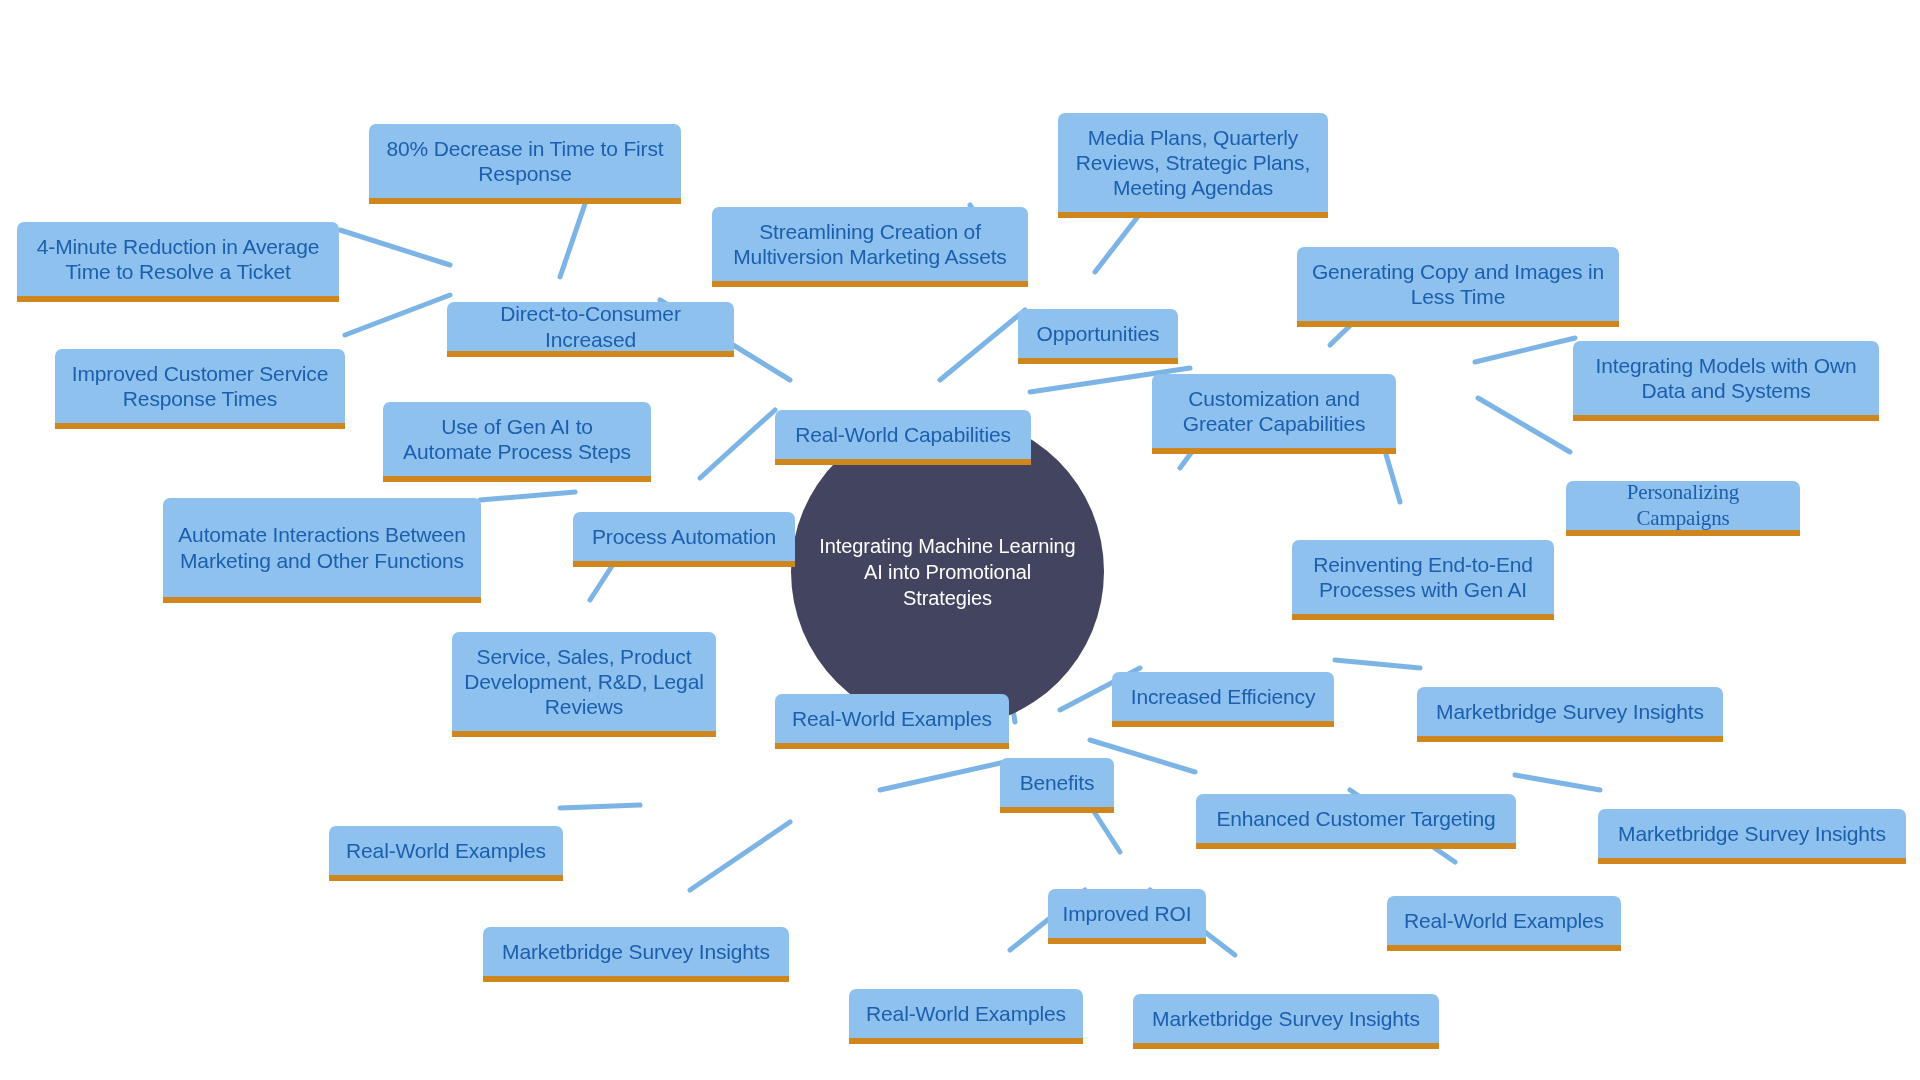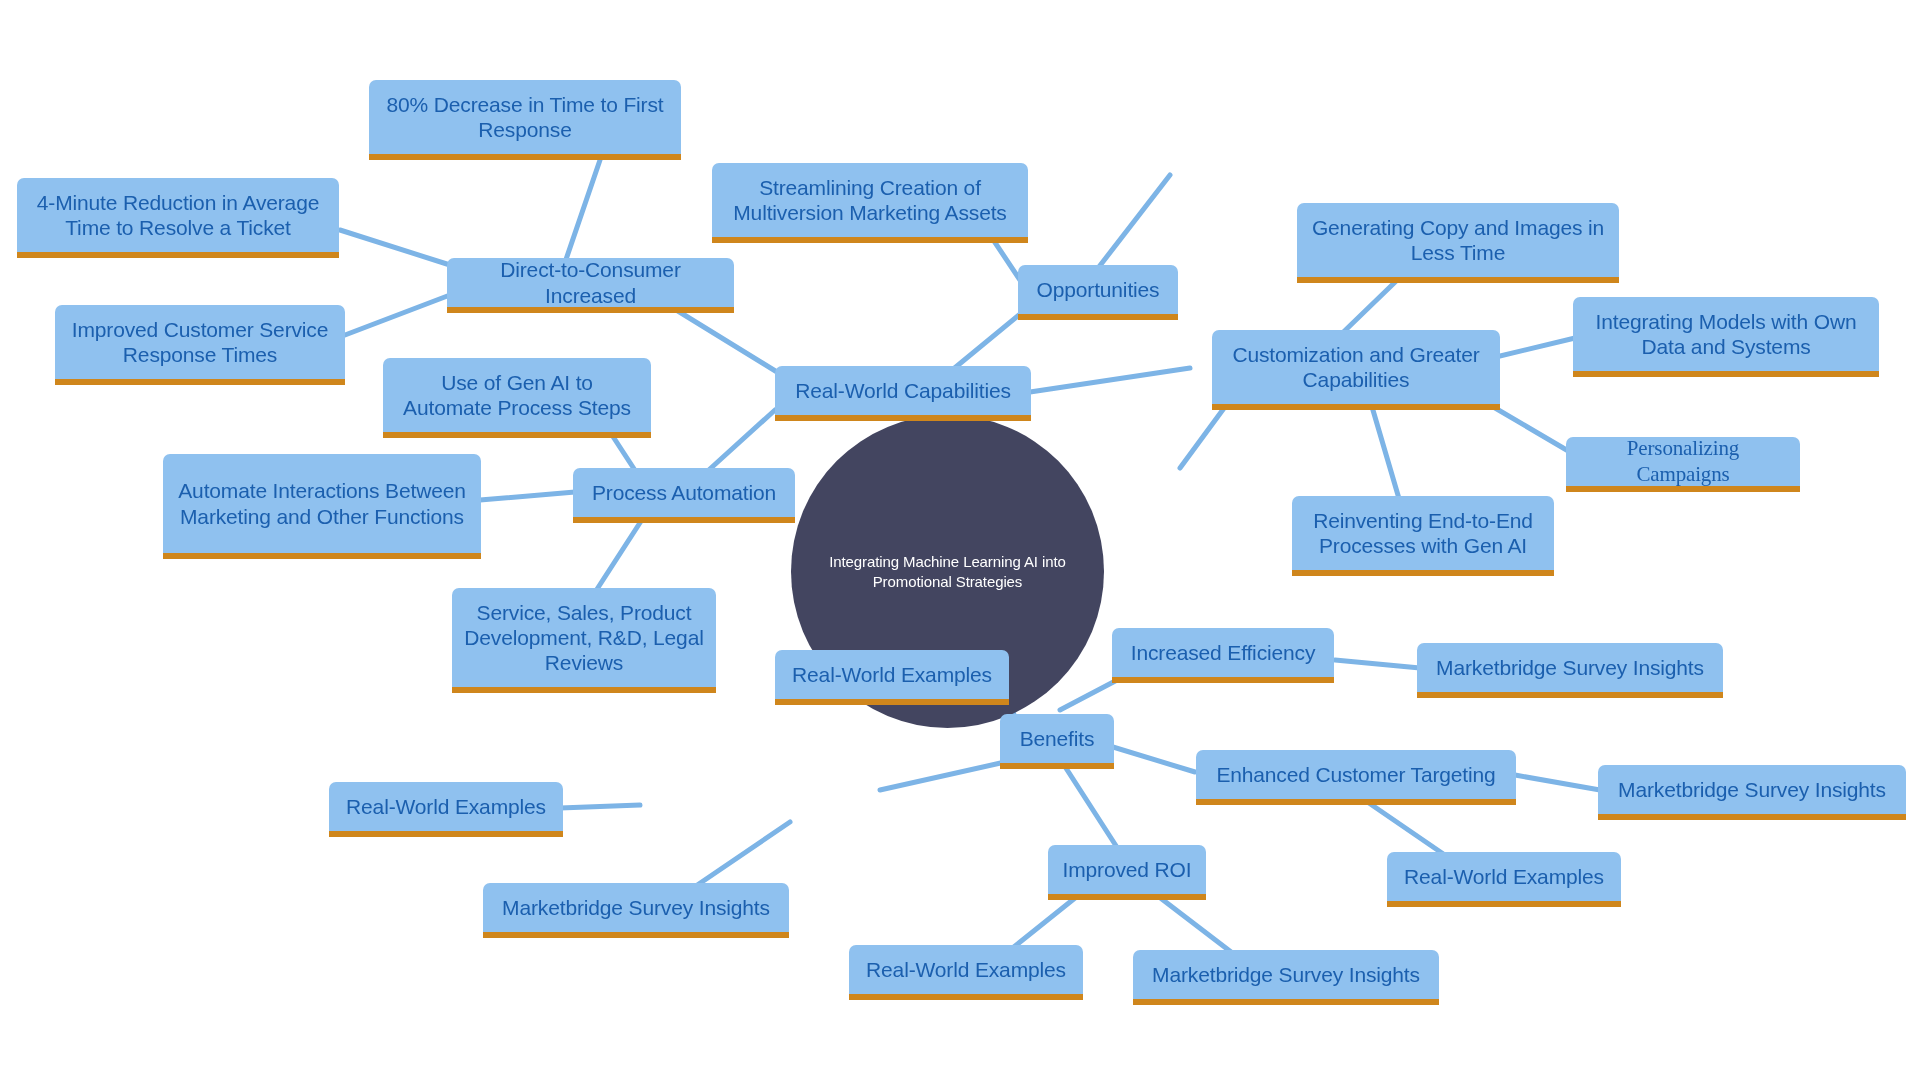--- a/index.html
+++ b/index.html
@@ -37,33 +37,34 @@
     border-top-right-radius: 7px;
     display: flex;
     align-items: center;
     justify-content: center;
     text-align: center;
     padding: 6px 12px;
     line-height: 1.22;
     font-size: 21px;
     letter-spacing: -0.15px;
     z-index: 3;
+    margin-top: 44px;
   }
   .node.two-line, .node.three-line { line-height: 1.2; }
   .center-node {
     position: absolute;
     box-sizing: border-box;
     background: #434560;
     color: #ffffff;
     border-radius: 50%;
     display: flex;
     align-items: center;
     justify-content: center;
     text-align: center;
-    font-size: 15px;
+    font-size: 20px;
     line-height: 1.3;
     letter-spacing: -0.1px;
     z-index: 2;
     padding: 0 26px;
   }
 </style>
 </head>
 <body>
 
 <div id="canvas">
@@ -122,38 +123,41 @@
   </div>
 
   <div class="node" style="left:447px; top:258px; width:287px; height:55px;">
     <span>Direct-to-Consumer Increased</span>
   </div>
 
   <div class="node two-line" style="left:712px; top:163px; width:316px; height:80px;">
     <span>Streamlining Creation of Multiversion Marketing Assets</span>
   </div>
 
+  <div class="node three-line" style="left:1058px; top:69px; width:270px; height:105px;">
+    <span>Media Plans, Quarterly Reviews, Strategic Plans, Meeting Agendas</span>
+  </div>
 
   <div class="node" style="left:1018px; top:265px; width:160px; height:55px;">
     <span>Opportunities</span>
   </div>
 
   <div class="node" style="left:775px; top:366px; width:256px; height:55px;">
     <span>Real-World Capabilities</span>
   </div>
 
   <div class="node two-line" style="left:1297px; top:203px; width:322px; height:80px;">
     <span>Generating Copy and Images in Less Time</span>
   </div>
 
   <div class="node two-line" style="left:1573px; top:297px; width:306px; height:80px;">
     <span>Integrating Models with Own Data and Systems</span>
   </div>
 
-  <div class="node two-line" style="left:1212px; top:330px; width:288px; height:80px;">
+  <div class="node two-line" style="left:1152px; top:330px; width:244px; height:80px;">
     <span>Customization and Greater Capabilities</span>
   </div>
 
   <div class="node" style="left:1566px; top:437px; width:234px; height:55px;font-family:Liberation Serif, serif;">
     <span>Personalizing Campaigns</span>
   </div>
 
 
   <div class="node two-line" style="left:1292px; top:496px; width:262px; height:80px;">
     <span>Reinventing End-to-End Processes with Gen AI</span>

